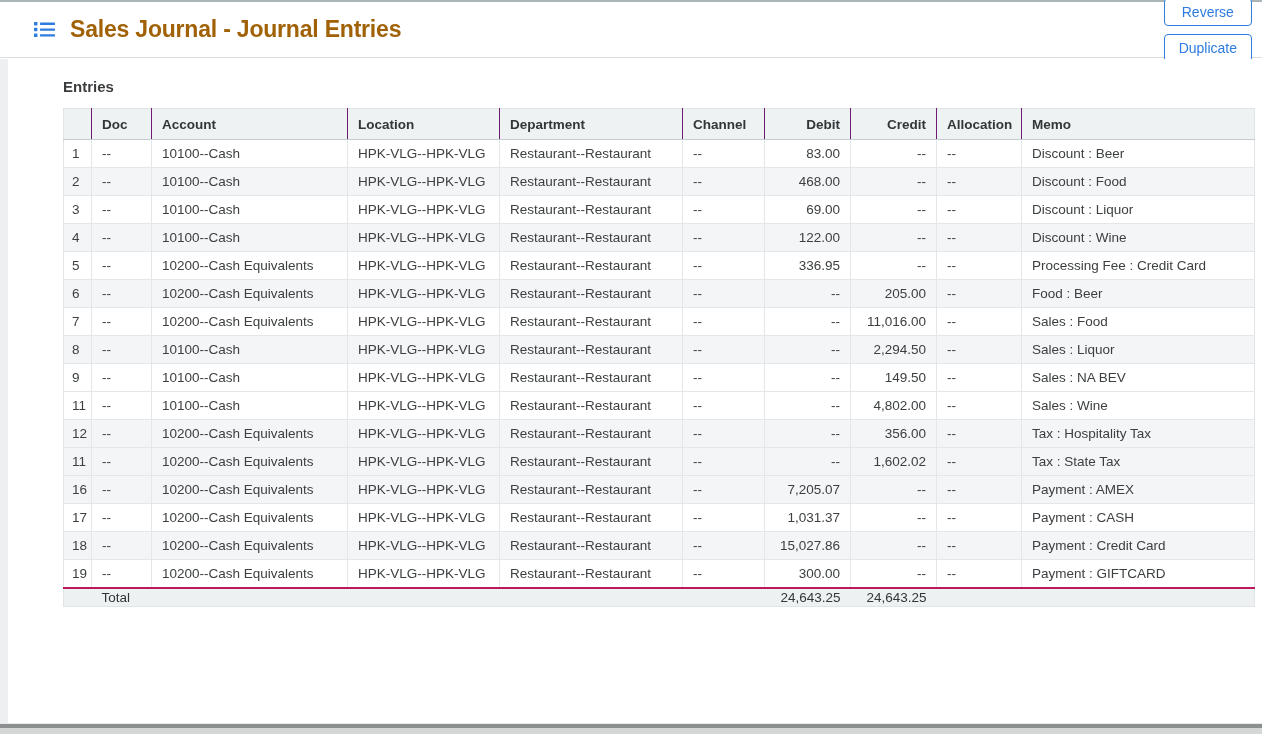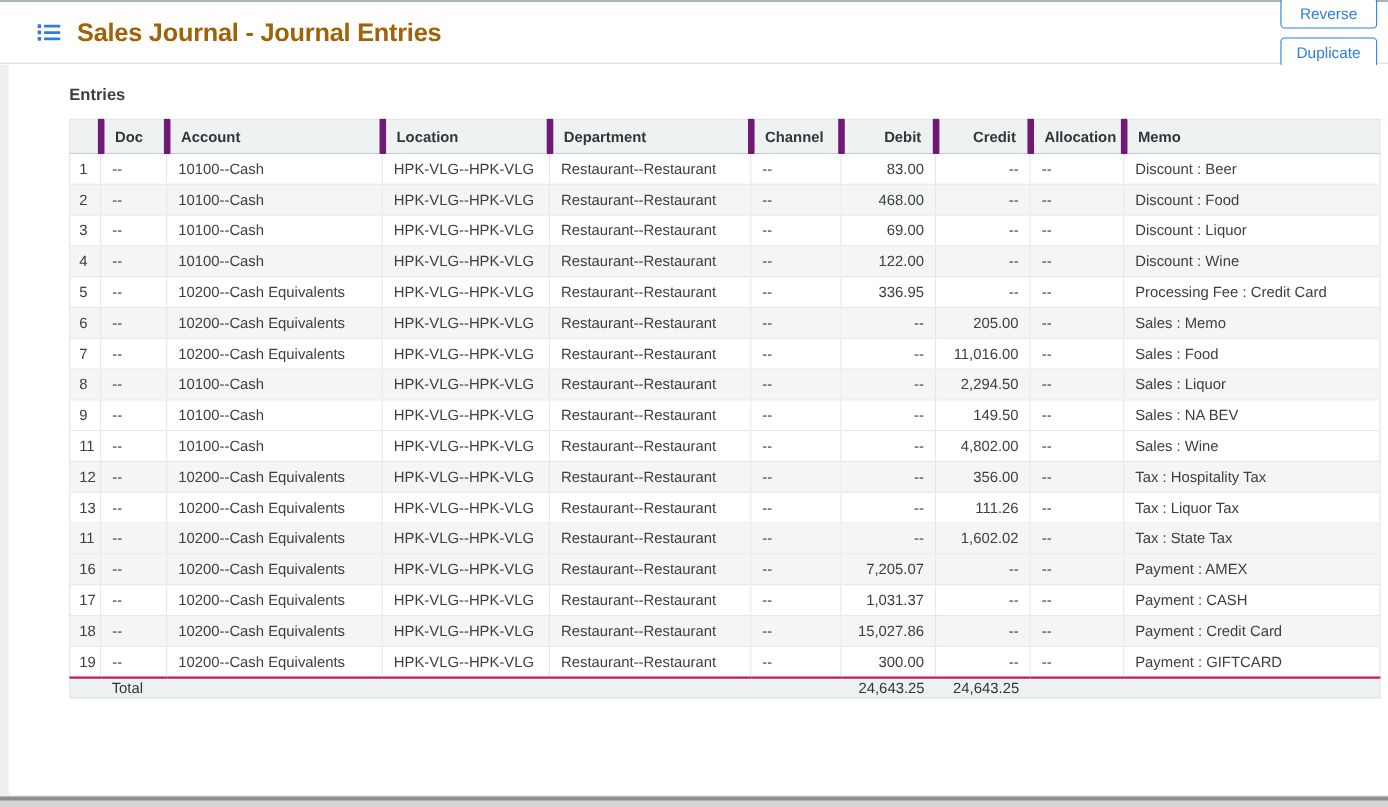--- a/index.html
+++ b/index.html
@@ -27,21 +27,21 @@
   .content { position:absolute; top:59px; left:16px; width:100%; height:664px; background:#fff; padding-left:47px; }
   .section-label { margin-top:19px; font-size:15px; font-weight:700; color:#3a3d3f; }
 
   table.entries { border-collapse:collapse; table-layout:fixed; width:1191px; margin-top:13px;
                   font-size:13.5px; color:#3d4042; border:1px solid #e0e4e6; }
   col.c-num{width:28px} col.c-doc{width:60px} col.c-account{width:196px} col.c-location{width:152px}
   col.c-department{width:183px} col.c-channel{width:82px} col.c-debit{width:86px} col.c-credit{width:86px}
   col.c-allocation{width:85px} col.c-memo{width:233px}
 
   thead th { height:31px; background:#eff2f3; font-weight:600; color:#333639; text-align:left;
-             padding:0 10px; border-bottom:1px solid #c7cccf; border-left:6px solid #701a75; white-space:nowrap; overflow:hidden; }
+             padding:0 10px; border-bottom:1px solid #c7cccf; border-left:1px solid #701a75; white-space:nowrap; overflow:hidden; }
   thead th:first-child { border-left:none; }
   thead th.right { text-align:right; }
 
   tbody td { height:28px; padding:0 10px; border-bottom:1px solid #e4e7e9; border-left:1px solid #e4e7e9;
              white-space:nowrap; overflow:hidden; }
   tbody td:first-child { border-left:none; }
   tbody tr.alt td { background:#f3f5f6; }
   td.col-num { padding-left:8px; }
   td.col-debit, td.col-credit { text-align:right; }
 
@@ -169,21 +169,21 @@
           <tr class="alt">
             <td class="col-num">6</td>
             <td class="col-doc">--</td>
             <td class="col-account">10200--Cash Equivalents</td>
             <td class="col-location">HPK-VLG--HPK-VLG</td>
             <td class="col-department">Restaurant--Restaurant</td>
             <td class="col-channel">--</td>
             <td class="col-debit">--</td>
             <td class="col-credit">205.00</td>
             <td class="col-allocation">--</td>
-            <td class="col-memo">Sales : Memo</td>
+            <td class="col-memo">Food : Beer</td>
           </tr>
           <tr>
             <td class="col-num">7</td>
             <td class="col-doc">--</td>
             <td class="col-account">10200--Cash Equivalents</td>
             <td class="col-location">HPK-VLG--HPK-VLG</td>
             <td class="col-department">Restaurant--Restaurant</td>
             <td class="col-channel">--</td>
             <td class="col-debit">--</td>
             <td class="col-credit">11,016.00</td>
@@ -230,32 +230,20 @@
             <td class="col-num">12</td>
             <td class="col-doc">--</td>
             <td class="col-account">10200--Cash Equivalents</td>
             <td class="col-location">HPK-VLG--HPK-VLG</td>
             <td class="col-department">Restaurant--Restaurant</td>
             <td class="col-channel">--</td>
             <td class="col-debit">--</td>
             <td class="col-credit">356.00</td>
             <td class="col-allocation">--</td>
             <td class="col-memo">Tax : Hospitality Tax</td>
-          </tr>
-          <tr>
-            <td class="col-num">13</td>
-            <td class="col-doc">--</td>
-            <td class="col-account">10200--Cash Equivalents</td>
-            <td class="col-location">HPK-VLG--HPK-VLG</td>
-            <td class="col-department">Restaurant--Restaurant</td>
-            <td class="col-channel">--</td>
-            <td class="col-debit">--</td>
-            <td class="col-credit">111.26</td>
-            <td class="col-allocation">--</td>
-            <td class="col-memo">Tax : Liquor Tax</td>
           </tr>
           <tr class="alt">
             <td class="col-num">11</td>
             <td class="col-doc">--</td>
             <td class="col-account">10200--Cash Equivalents</td>
             <td class="col-location">HPK-VLG--HPK-VLG</td>
             <td class="col-department">Restaurant--Restaurant</td>
             <td class="col-channel">--</td>
             <td class="col-debit">--</td>
             <td class="col-credit">1,602.02</td>

